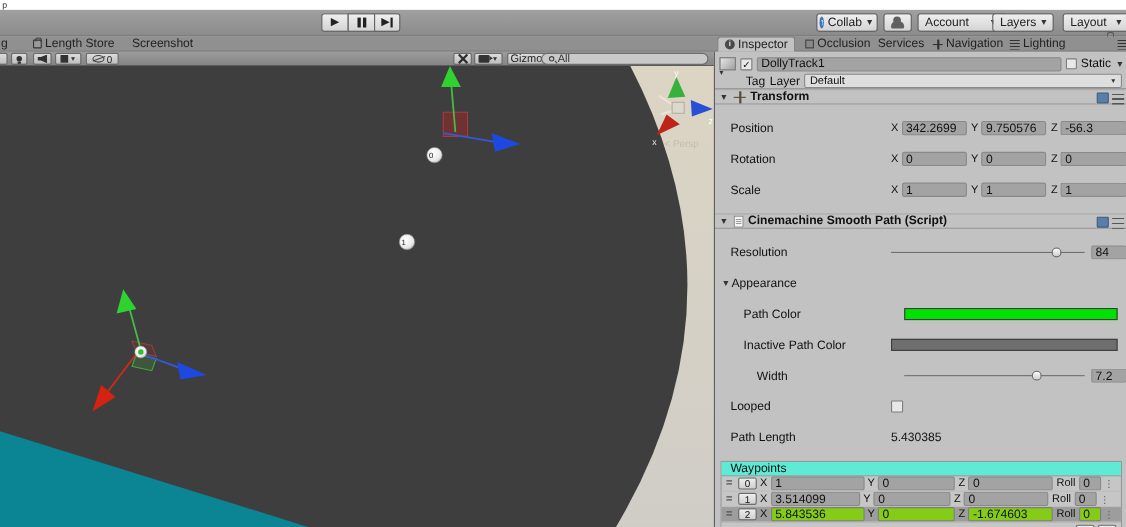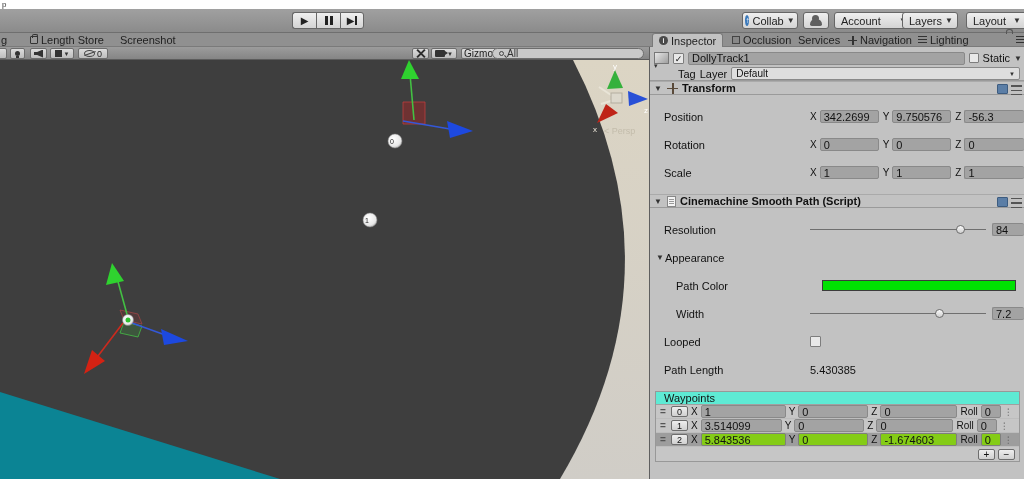--- a/index.html
+++ b/index.html
@@ -392,20 +392,24 @@
     <div class="irow" style="padding-left:6px">
       <span class="fold">▼</span>
       <span>Appearance</span>
     </div>
 
     <div class="irow" style="padding-left:26px">
       <span class="ilabel" style="width:146px">Path Color</span>
       <span class="swatch" style="background-color: rgb(0, 226, 2);"></span>
     </div>
     <div class="irow" style="padding-left:26px">
+      <span class="ilabel" style="width:134px">Inactive Path Color</span>
+      <span class="swatch" style="background-color: rgb(110, 110, 110);"></span>
+    </div>
+    <div class="irow" style="padding-left:38px">
       <span class="ilabel" style="width:134px">Width</span>
       <div class="slider">
         <div class="track"></div>
           <div class="handle" style="left:71%"></div>
       </div>
       <span class="txtfield" style="width:32px;border-right:none">7.2</span>
     </div>
     <div class="irow">
       <span class="ilabel">Looped</span>
       <span class="chk"></span>

